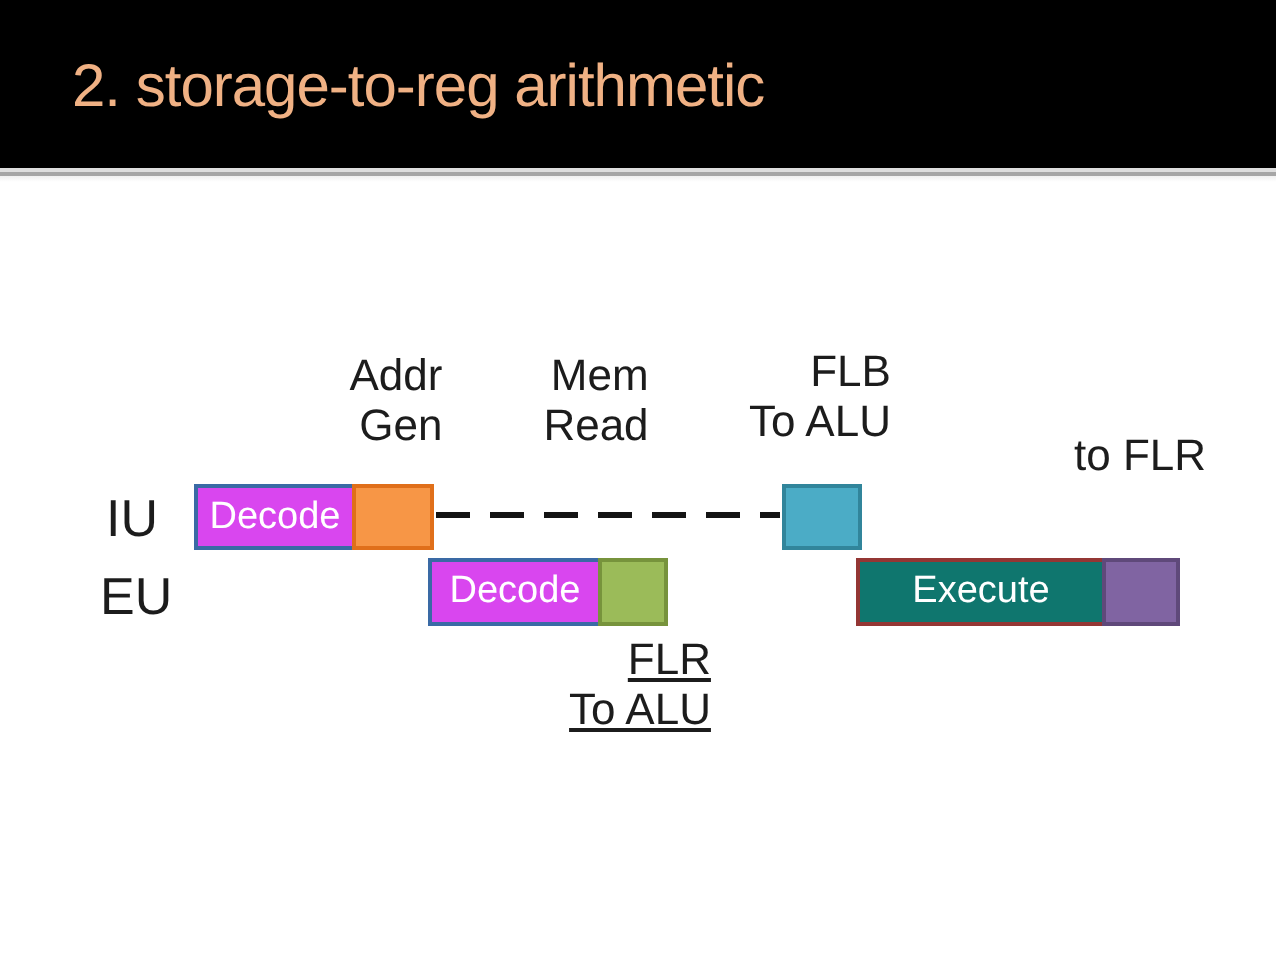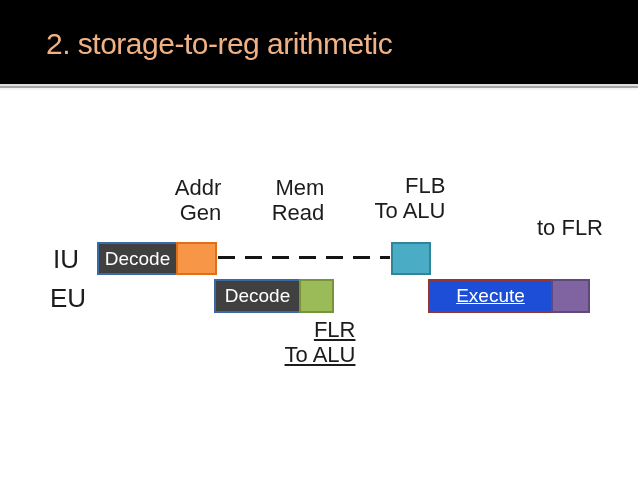--- a/index.html
+++ b/index.html
@@ -14,21 +14,21 @@
 
   
   .title-bar {
     position: absolute;
     left: 0; top: 0;
     width: 638px; height: 84px;
     background: #000000;
   }
   .slide-title {
     position: absolute;
-    left: 46px; top: 27px;
+    left: 36px; top: 27px;
     font-size: 30px;
     letter-spacing: -0.5px;
     color: #f0b184;
     white-space: nowrap;
   }
   .title-divider {
     position: absolute;
     left: 0; top: 84px;
     width: 638px; height: 7px;
     background: linear-gradient(
@@ -58,25 +58,25 @@
   .pbox {
     position: absolute;
     box-sizing: border-box;
     border: 2px solid transparent;
     display: flex;
     align-items: center;
     justify-content: center;
     color: #ffffff;
     font-size: 19px;
   }
-  .box-blue   { background: #404040; border-color: #3a6aa5; }
+  .box-blue   { background: #d946ef; border-color: #3a6aa5; }
   .box-orange { background: #f79646; border-color: #e06f1a; }
   .box-teal   { background: #4bacc6; border-color: #31859b; }
   .box-green  { background: #9bbb59; border-color: #77933c; }
-  .box-red    { background: #1d4ed8; border-color: #943634; text-decoration: underline; }
+  .box-red    { background: #0f766e; border-color: #943634; }
   .box-purple { background: #8064a2; border-color: #5f497a; }
 
   .dashed-connector {
     position: absolute;
     left: 218px; top: 256px;
     width: 172px; height: 3px;
     background: repeating-linear-gradient(
       90deg,
       #141414 0px, #141414 17px,
       transparent 17px, transparent 27px);

